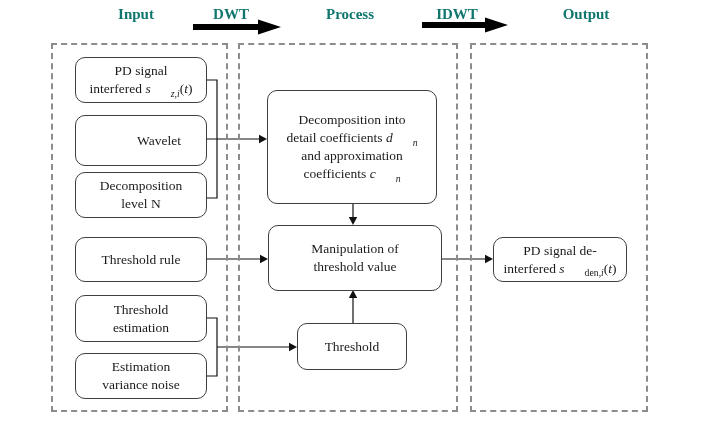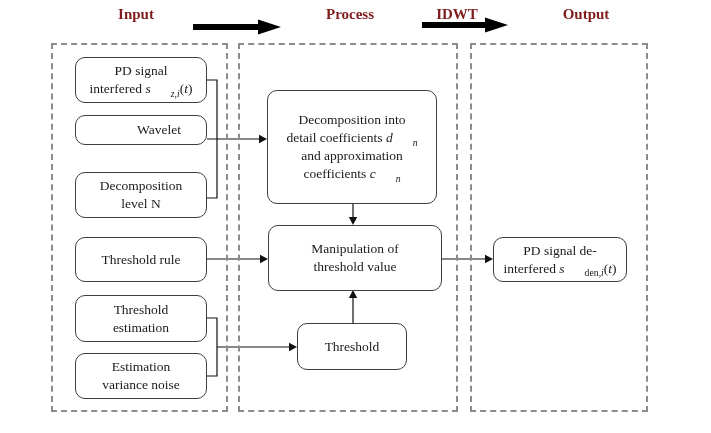--- a/index.html
+++ b/index.html
@@ -9,21 +9,21 @@
     background:#ffffff;
     font-family:"Liberation Serif", serif;
     color:#1a1a1a;
     overflow:hidden;
   }
   .hdr {
     position:absolute;
     top:4px; height:20px;
     font-size:15px; font-weight:bold;
     text-align:center; line-height:20px;
-    color:#7f1d1d;
+    color:#0f766e;
   }
   svg.wires {
     position:absolute; left:0; top:0;
     width:711px; height:433px;
   }
   .dashed {
     position:absolute;
     border:2px dashed #8c8c8c;
     box-sizing:border-box;
     background:transparent;
@@ -43,20 +43,21 @@
   .box .bl { display:block; white-space:nowrap; }
   .mv { font-style:italic; }
   sub { font-size:0.72em; line-height:0;padding-left:20px; }
 </style>
 </head>
 <body>
 
 <div class="canvas">
 
   <div class="hdr" style="left:101px;width:70px;">Input</div>
+  <div class="hdr" style="left:196px;width:70px;">DWT</div>
   <div class="hdr" style="left:315px;width:70px;">Process</div>
   <div class="hdr" style="left:422px;width:70px;">IDWT</div>
   <div class="hdr" style="left:551px;width:70px;">Output</div>
 
   <svg class="wires" viewBox="0 0 711 433">
 
     <g>
       <line x1="193" y1="27" x2="260" y2="27" stroke="#000" stroke-width="6"></line>
       <polygon points="258,19.5 258,34.5 281,27" fill="#000"></polygon>
     </g>
@@ -102,21 +103,21 @@
 
   <div class="dashed" style="left:51px;top:43px;width:177px;height:369px;"></div>
   <div class="dashed" style="left:238px;top:43px;width:220px;height:369px;"></div>
   <div class="dashed" style="left:470px;top:43px;width:178px;height:369px;"></div>
 
   <div class="box" style="left:75px;top:57px;width:132px;height:46px;">
     <span class="bl">PD signal</span>
     <span class="bl"><span>interfered </span><i class="mv">s</i><sub><i>z,i</i></sub><span>(</span><i class="mv">t</i><span>)</span></span>
   </div>
 
-  <div class="box" style="left:75px;top:115px;width:132px;height:30px;padding-left:40px;">
+  <div class="box" style="left:75px;top:115px;width:132px;height:51px;padding-left:40px;">
     <span class="bl">Wavelet</span>
   </div>
 
   <div class="box" style="left:75px;top:172px;width:132px;height:46px;">
     <span class="bl">Decomposition</span>
     <span class="bl">level N</span>
   </div>
 
   <div class="box" style="left:75px;top:237px;width:132px;height:45px;">
     <span class="bl">Threshold rule</span>

